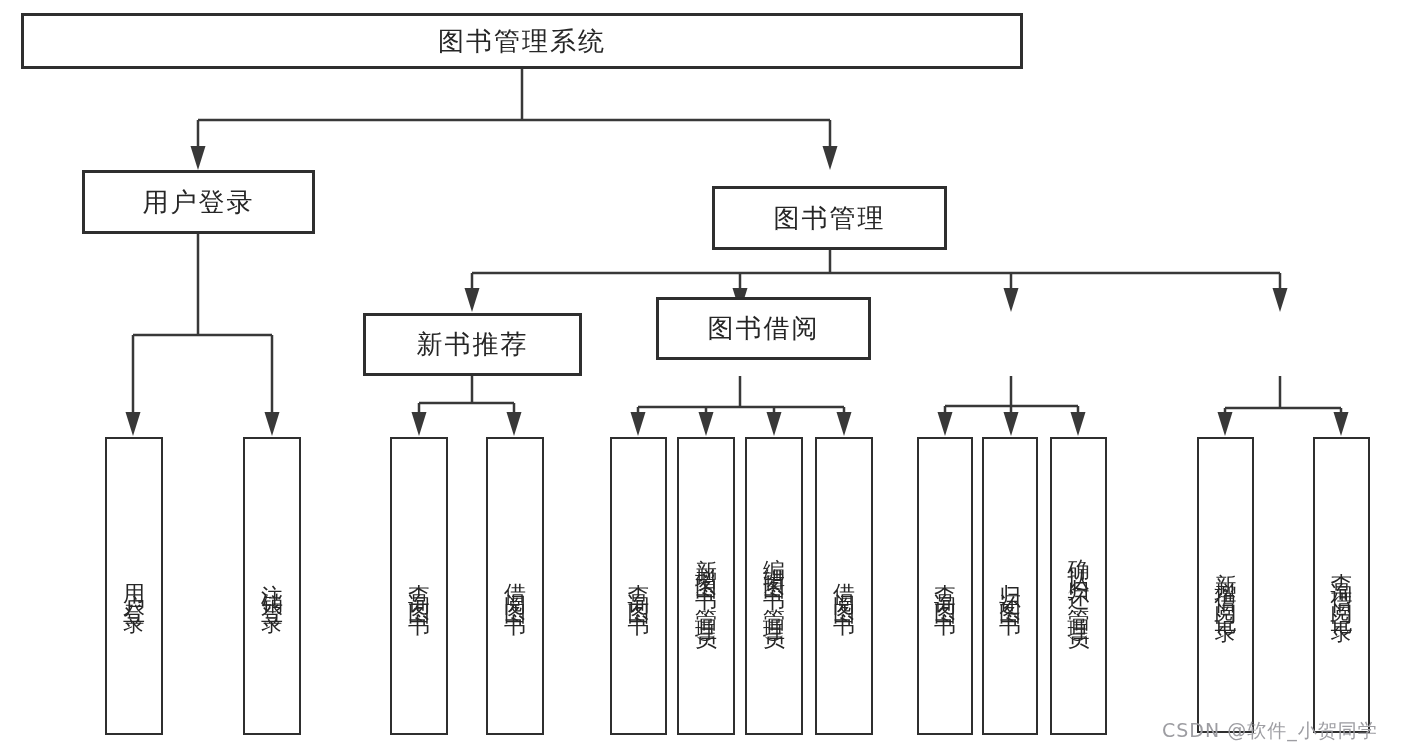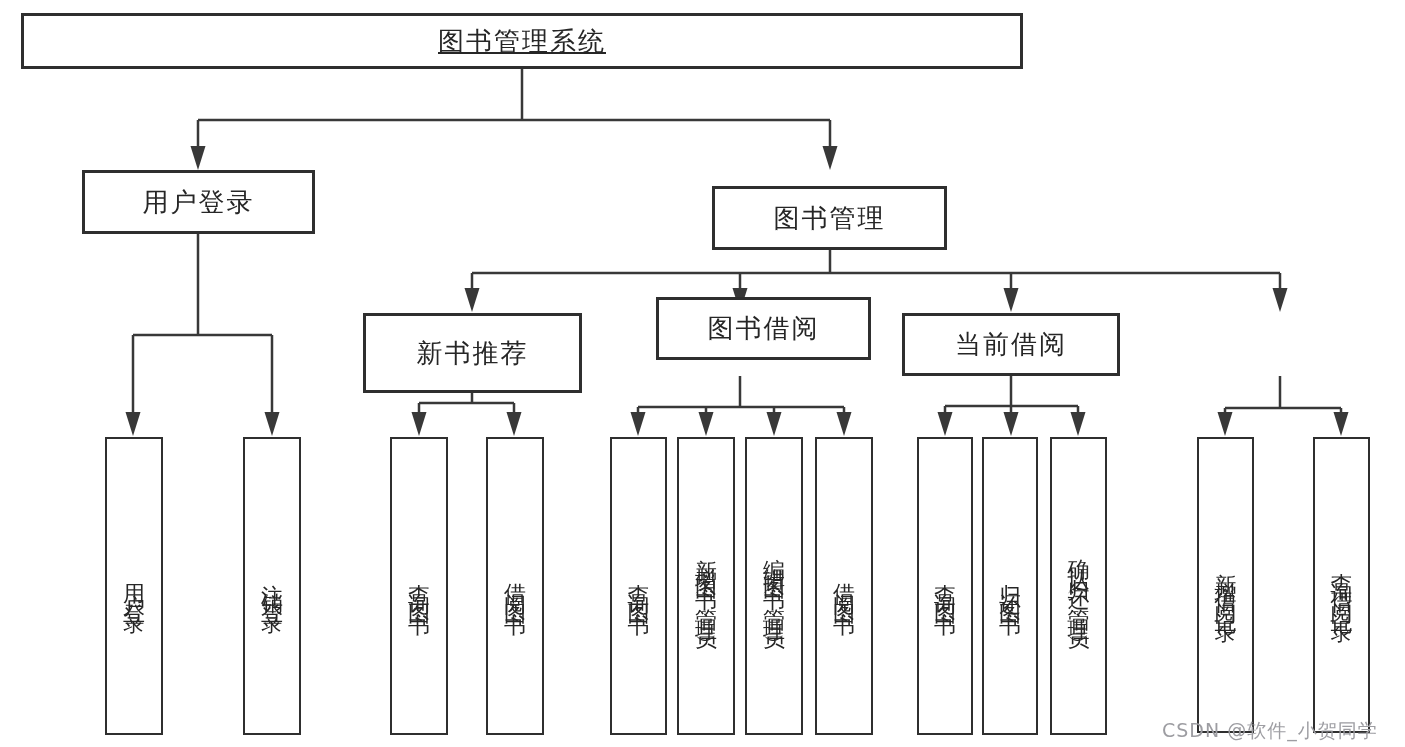--- a/index.html
+++ b/index.html
@@ -76,28 +76,27 @@
     <polygon points="698.5,412 713.5,412 706,436"></polygon>
     <polygon points="766.5,412 781.5,412 774,436"></polygon>
     <polygon points="836.5,412 851.5,412 844,436"></polygon>
     <polygon points="937.5,412 952.5,412 945,436"></polygon>
     <polygon points="1003.5,412 1018.5,412 1011,436"></polygon>
     <polygon points="1070.5,412 1085.5,412 1078,436"></polygon>
     <polygon points="1217.5,412 1232.5,412 1225,436"></polygon>
     <polygon points="1333.5,412 1348.5,412 1341,436"></polygon>
   </svg>
 
-  <div class="node root-node" style="left:21px;top:13px;width:1002px;height:56px;text-decoration:underline;">图书管理系统</div>
+  <div class="node root-node" style="left:21px;top:13px;width:1002px;height:56px;">图书管理系统</div>
 
   <div class="node h-node" style="left:82px;top:170px;width:233px;height:64px;">用户登录</div>
   <div class="node h-node" style="left:712px;top:170px;width:235px;height:64px;margin-top:16px;">图书管理</div>
 
-  <div class="node h-node" style="left:363px;top:313px;width:219px;height:80px;">新书推荐</div>
+  <div class="node h-node" style="left:363px;top:313px;width:219px;height:63px;">新书推荐</div>
   <div class="node h-node" style="left:632px;top:297px;width:215px;height:63px;margin-left:24px;">图书借阅</div>
-  <div class="node h-node" style="left:902px;top:313px;width:218px;height:63px;">当前借阅</div>
 
   <div class="node v-node" style="left:105px;top:437px;width:58px;height:298px;">用户登录</div>
   <div class="node v-node" style="left:243px;top:437px;width:58px;height:298px;">注销登录</div>
 
   <div class="node v-node" style="left:390px;top:437px;width:58px;height:298px;">查询图书</div>
   <div class="node v-node" style="left:486px;top:437px;width:58px;height:298px;">借阅图书</div>
 
   <div class="node v-node" style="left:610px;top:437px;width:57px;height:298px;">查询图书</div>
   <div class="node v-node" style="left:677px;top:437px;width:58px;height:298px;">新增图书（管理员）</div>
   <div class="node v-node" style="left:745px;top:437px;width:58px;height:298px;">编辑图书（管理员）</div>

